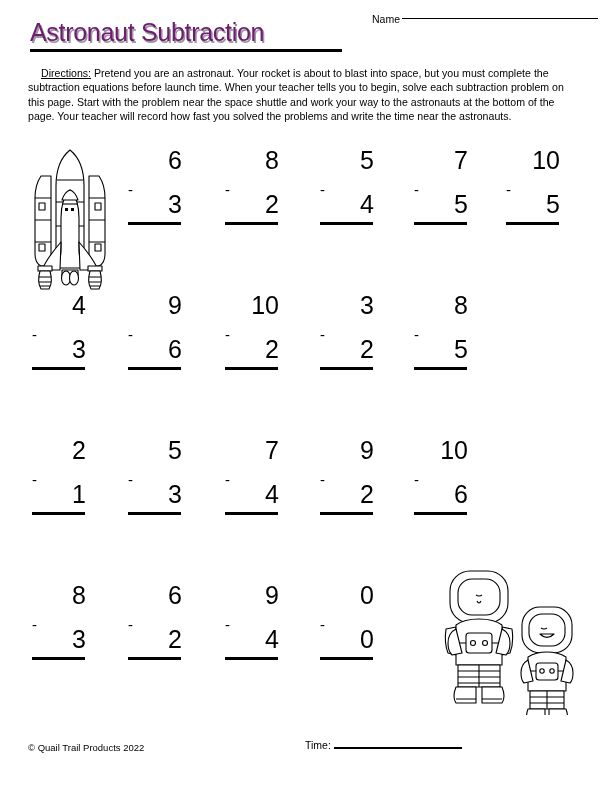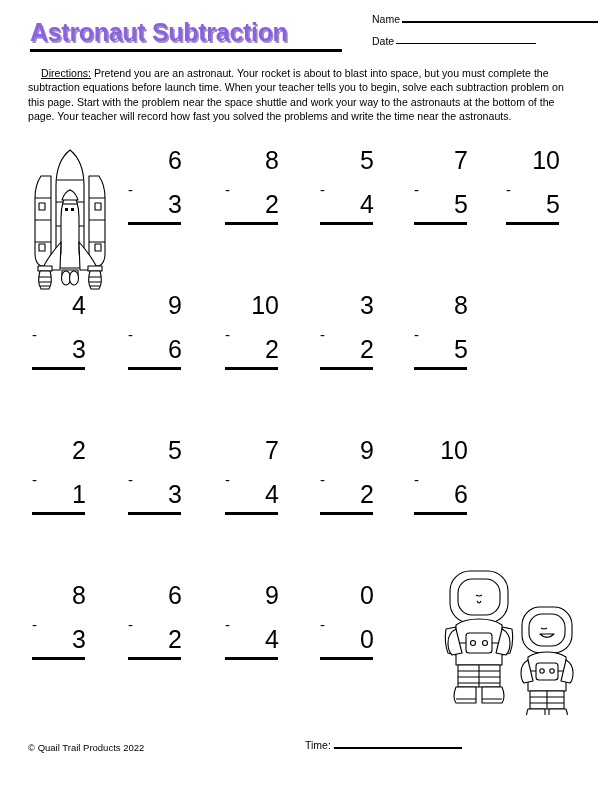--- a/index.html
+++ b/index.html
@@ -21,44 +21,44 @@
     position: absolute;
     top: 0; left: 0;
     width: 612px;
     height: 62px;
   }
   .title {
     position: absolute;
     left: 30px;
     top: 18px;
     font-size: 25px;
-    font-weight: bold;
+    font-weight: normal;
     letter-spacing: -0.3px;
-    color: #8b5cf6;
+    color: #701a75;
     text-shadow: 1.5px 1.5px 0 #9a9a9a;
     padding-bottom: 2px;
   }
   .title-rule {
     position: absolute;
     left: 30px;
     top: 49px;
     width: 312px;
     height: 2.5px;
     background: #000;
   }
 
   .namedate {
     position: absolute;
     left: 372px;
     top: 14px;
     width: 235px;
   }
   .nd-row {
     display: flex;
-    align-items: flex-end;
+    align-items: center;
     margin-bottom: 11px;
   }
   .nd-label {
     font-size: 10.5px;
     white-space: nowrap;
     padding-right: 2px;
     line-height: 1;
   }
   .nd-line {
     height: 1.4px;
@@ -194,24 +194,20 @@
 <body>
 
 <div class="header">
   <div class="title">Astronaut Subtraction</div>
   <div class="title-rule"></div>
 
   <div class="namedate">
     <div class="nd-row">
       <span class="nd-label">Name</span>
       <span class="nd-line name"></span>
-    </div>
-    <div class="nd-row">
-      <span class="nd-label">Date</span>
-      <span class="nd-line date"></span>
     </div>
   </div>
 </div>
 
 <div class="directions">
   <span class="dir-label">Directions:</span><span> Pretend you are an astronaut. Your rocket is about to blast into space, but you must complete the subtraction equations before launch time. When your teacher tells you to begin, solve each subtraction problem on this page. Start with the problem near the space shuttle and work your way to the astronauts at the bottom of the page. Your teacher will record how fast you solved the problems and write the time near the astronauts.</span>
 </div>
 
 <div class="grid" id="grid">
     <div class="prow">

